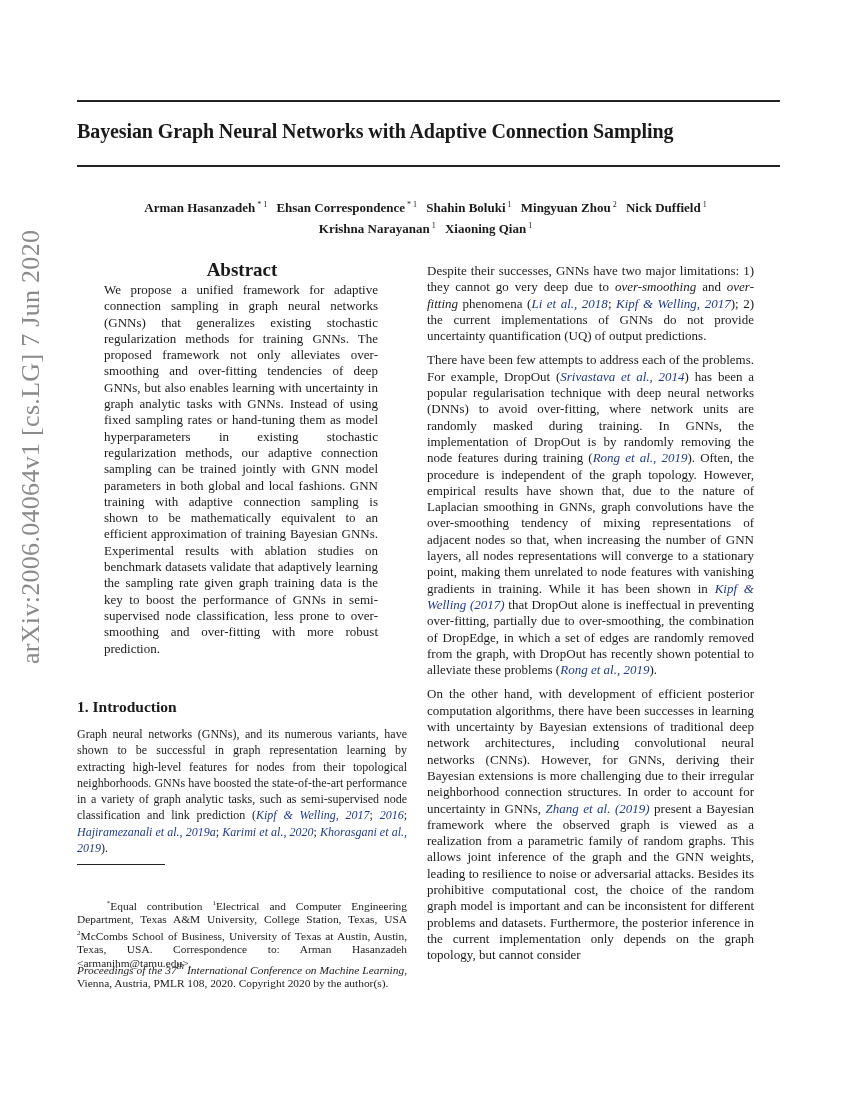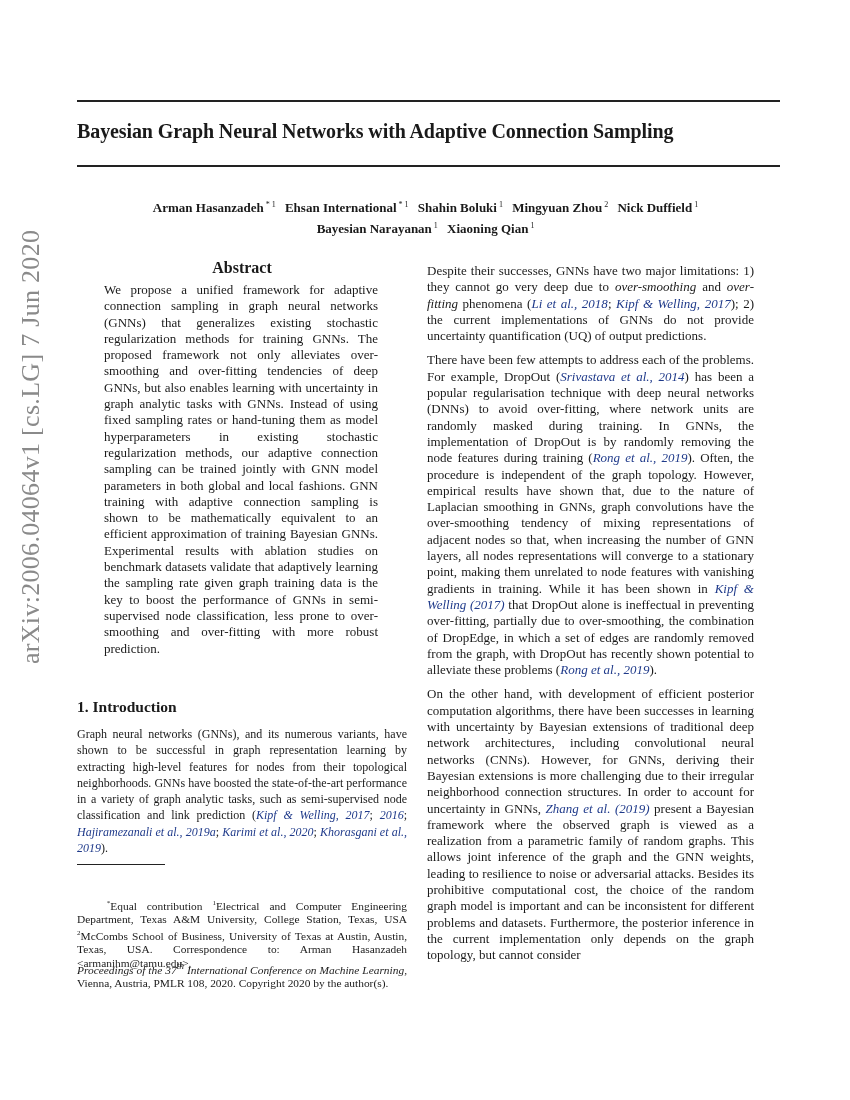--- a/index.html
+++ b/index.html
@@ -8,21 +8,21 @@
   .rule { position: absolute; left: 77px; width: 703px; height: 2px; background: #222; }
   .title { position: absolute; left: 77px; width: 703px; top: 120px; text-align: left;
            font-weight: bold; font-size: 20px; letter-spacing: -0.1px; }
   .authors { position: absolute; left: 77px; width: 703px; top: 196px; text-align: center;
              font-weight: bold; font-size: 13px; line-height: 18px; }
   .authors sup { font-weight: normal; font-size: 8px; margin-left: 2px; margin-right: 6px; }
   .arxiv { position: absolute; left: 16px; top: 664px; transform-origin: 0 0;
            transform: rotate(-90deg); font-size: 26px; color: #8a8a8a; white-space: nowrap;
            letter-spacing: 0.3px; }
   .abstract-h { position: absolute; left: 104px; width: 276px; top: 259px; text-align: center;
-                font-weight: bold; font-size: 16px; }
+                font-weight: bold; font-size: 19px; }
   .abstract { position: absolute; left: 104px; width: 274px; top: 282px; font-size: 13px;
               line-height: 16.3px; text-align: justify; }
   .sec-h { position: absolute; left: 77px; top: 698px; font-weight: bold; font-size: 15.5px; }
   .intro { position: absolute; left: 77px; width: 330px; top: 726px; font-size: 12px;
            line-height: 16.3px; text-align: justify; }
   .fn-rule { position: absolute; left: 77px; top: 864px; width: 88px; height: 1px; background: #222; }
   .footnote { position: absolute; left: 77px; width: 330px; top: 869px; font-size: 11.4px;
               line-height: 13.6px; text-align: justify; margin-top: 28px; }
   .footnote sup { font-size: 7px; }
   .proceedings { position: absolute; left: 77px; width: 330px; top: 960px; font-size: 11.4px;
@@ -37,27 +37,27 @@
 </head>
 <body>
 
 <div class="rule" style="top:100px;"></div>
 <div class="title">Bayesian Graph Neural Networks with Adaptive Connection Sampling</div>
 <div class="rule" style="top:165px;"></div>
 
 <div class="authors">
   <div>
     <span>Arman Hasanzadeh</span><sup>* 1</sup>
-    <span>Ehsan International</span><sup>* 1</sup>
+    <span>Ehsan Correspondence</span><sup>* 1</sup>
     <span>Shahin Boluki</span><sup>1</sup>
     <span>Mingyuan Zhou</span><sup>2</sup>
     <span>Nick Duffield</span><sup>1</sup>
   </div>
   <div>
-    <span>Bayesian Narayanan</span><sup>1</sup>
+    <span>Krishna Narayanan</span><sup>1</sup>
     <span>Xiaoning Qian</span><sup>1</sup>
   </div>
 </div>
 
 <div class="arxiv">arXiv:2006.04064v1  [cs.LG]  7 Jun 2020</div>
 
 <div class="abstract-h">Abstract</div>
 <div class="abstract">We propose a unified framework for adaptive connection sampling in graph neural networks (GNNs) that generalizes existing stochastic regularization methods for training GNNs. The proposed framework not only alleviates over-smoothing and over-fitting tendencies of deep GNNs, but also enables learning with uncertainty in graph analytic tasks with GNNs. Instead of using fixed sampling rates or hand-tuning them as model hyperparameters in existing stochastic regularization methods, our adaptive connection sampling can be trained jointly with GNN model parameters in both global and local fashions. GNN training with adaptive connection sampling is shown to be mathematically equivalent to an efficient approximation of training Bayesian GNNs. Experimental results with ablation studies on benchmark datasets validate that adaptively learning the sampling rate given graph training data is the key to boost the performance of GNNs in semi-supervised node classification, less prone to over-smoothing and over-fitting with more robust prediction.</div>
 
 <div class="sec-h">1. Introduction</div>

